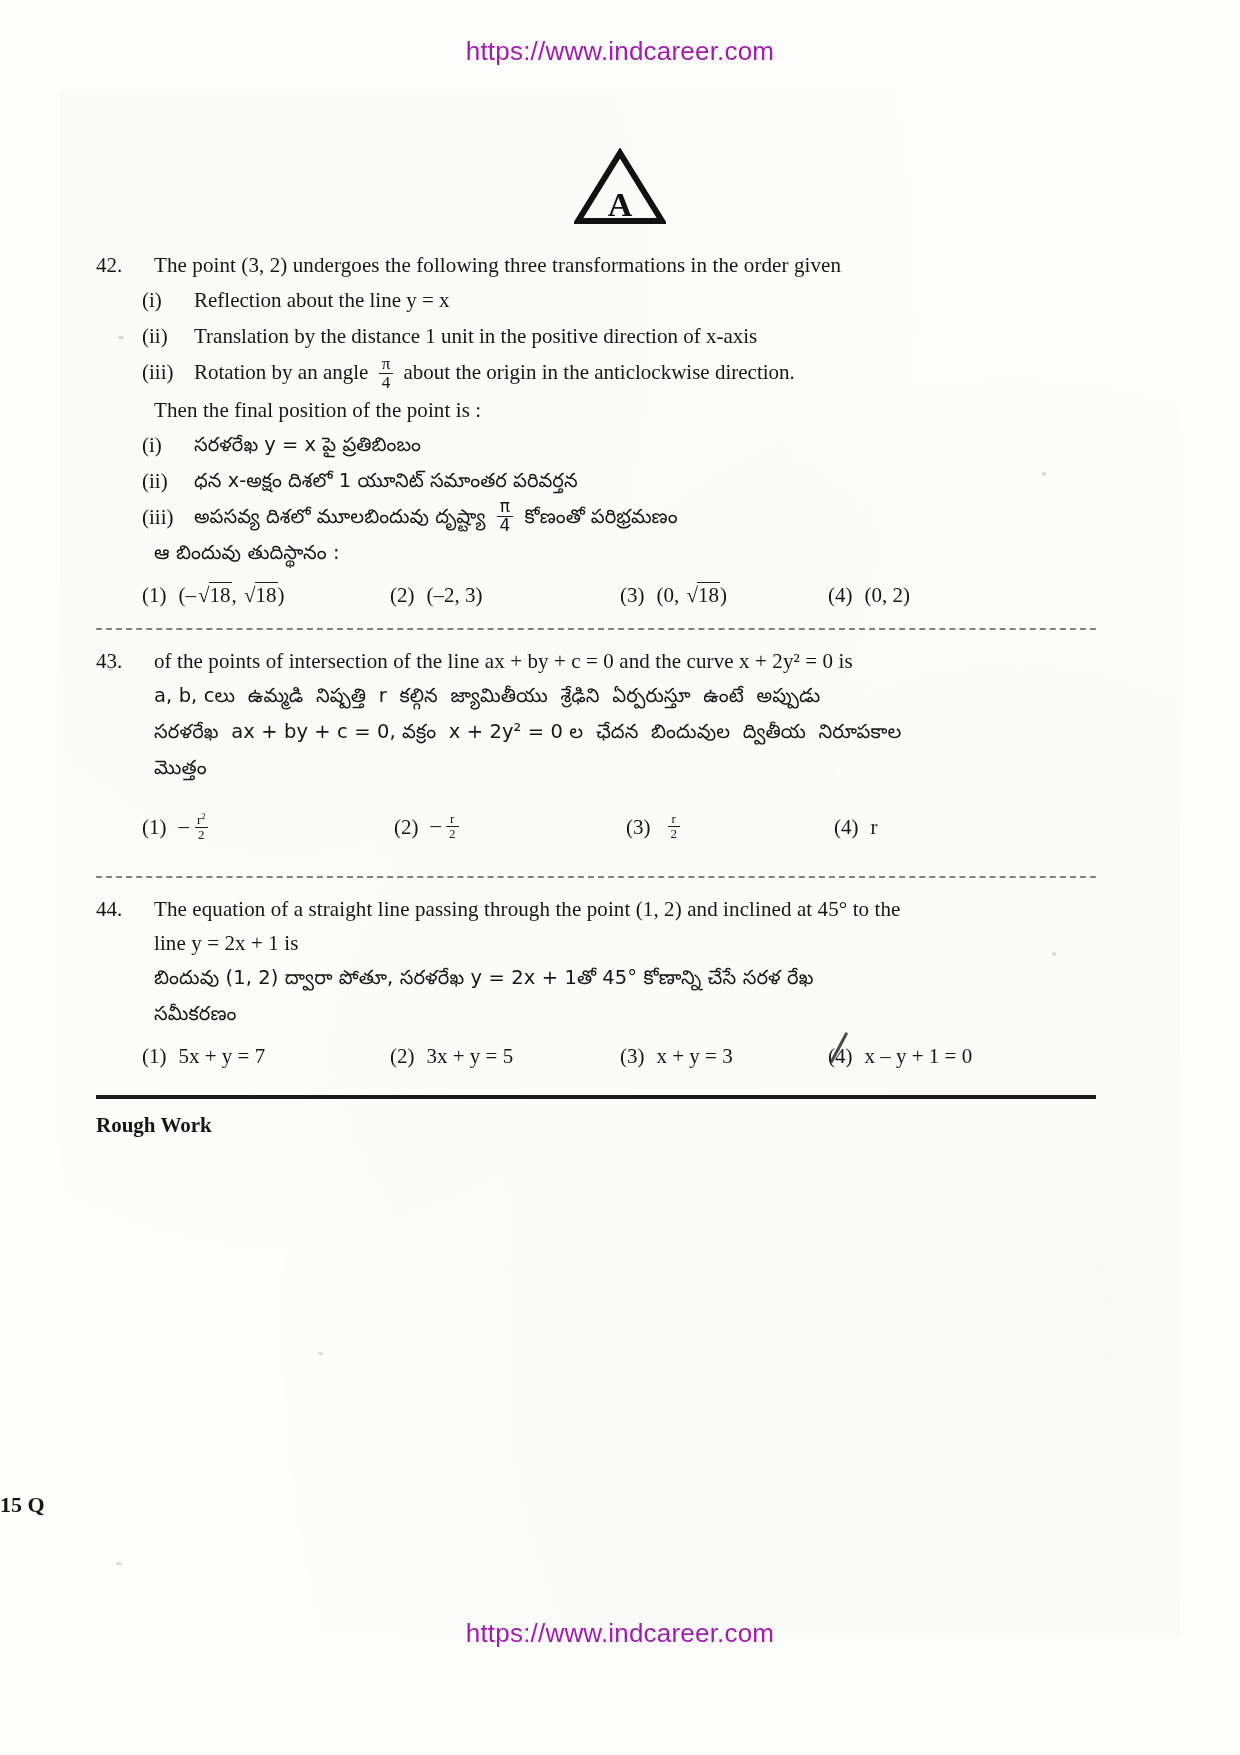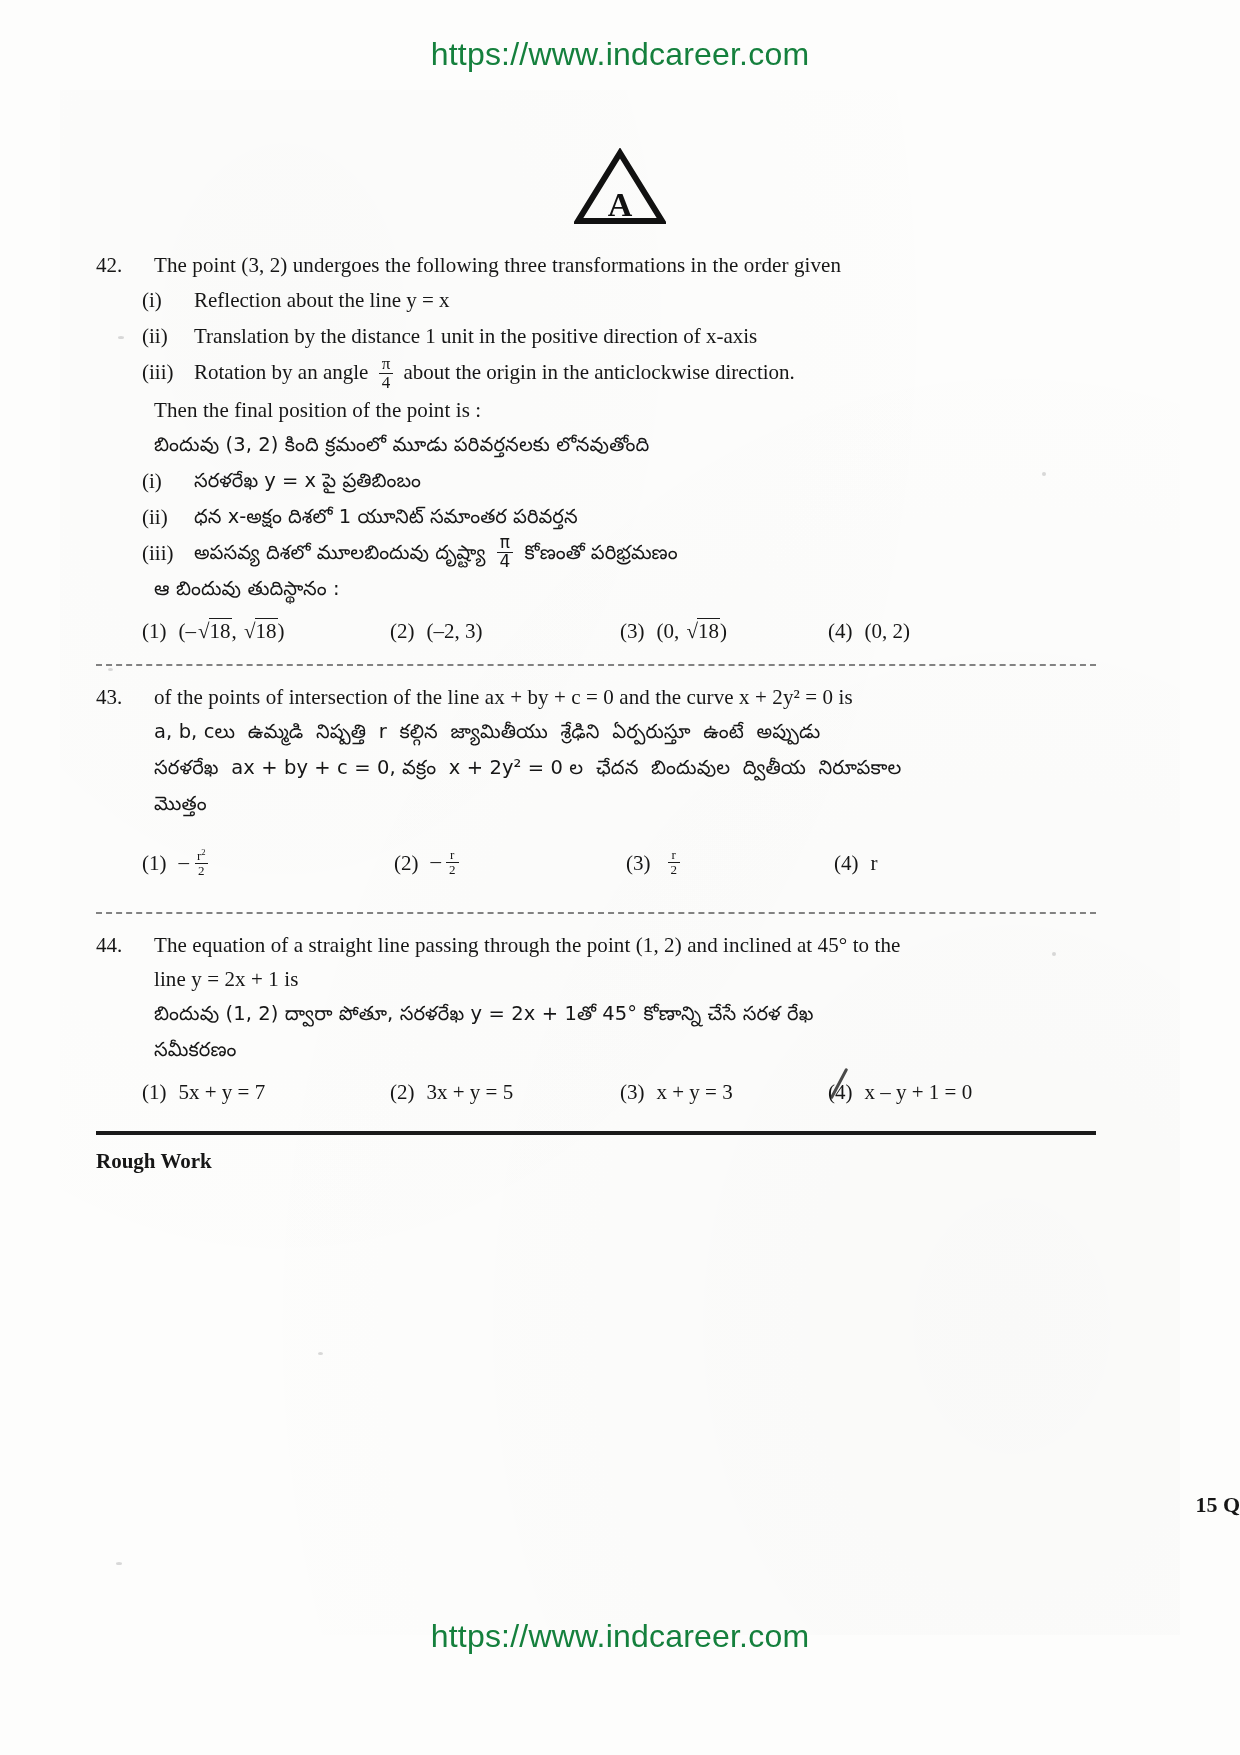--- a/index.html
+++ b/index.html
@@ -29,23 +29,23 @@
       radial-gradient(ellipse at 20% 15%, rgba(0,0,0,0.012), rgba(0,0,0,0) 60%),
       radial-gradient(ellipse at 85% 80%, rgba(0,0,0,0.015), rgba(0,0,0,0) 62%);
     pointer-events: none;
   }
 
   
   .watermark {
     position: absolute;
     left: 0; right: 0;
     text-align: center;
-    color: #15803d;
+    color: #a21caf;
     font-family: "Liberation Sans", sans-serif;
-    font-size: 32px;
+    font-size: 26px;
     letter-spacing: 0.2px;
   }
   .watermark.top { top: 36px; }
   .watermark.bottom { top: 1618px; }
 
   
   .code-badge {
     position: absolute;
     left: 0; right: 0;
     top: 148px;
@@ -211,21 +211,21 @@
     font-size: 21px;
     font-weight: bold;
     font-family: "Liberation Serif", serif;
   }
 
   
   .page-no {
     position: absolute;
     left: 0; right: 0;
     top: 1492px;
-    text-align: right;
+    text-align: left;
     font-size: 22px;
     font-weight: bold;
     font-family: "Liberation Serif", serif;
   }
 
   
   .speck {
     position: absolute;
     background: #b9b9b9;
     border-radius: 50%;
@@ -274,21 +274,20 @@
               <span class="frac">
                 <span class="num">π</span>
                 <span class="den">4</span>
               </span>
               <span>about the origin in the anticlockwise direction.</span>
             </span>
           </div>
 
           <div class="line eng">Then the final position of the point is :</div>
 
-          <div class="line tel">బిందువు (3, 2) కింది క్రమంలో మూడు పరివర్తనలకు లోనవుతోంది</div>
 
           <div class="sub-line">
             <span class="sub-label">(i)</span>
             <span class="sub-text tel">సరళరేఖ y = x పై ప్రతిబింబం</span>
           </div>
 
           <div class="sub-line">
             <span class="sub-label">(ii)</span>
             <span class="sub-text tel">ధన x-అక్షం దిశలో 1 యూనిట్ సమాంతర పరివర్తన</span>
           </div>

